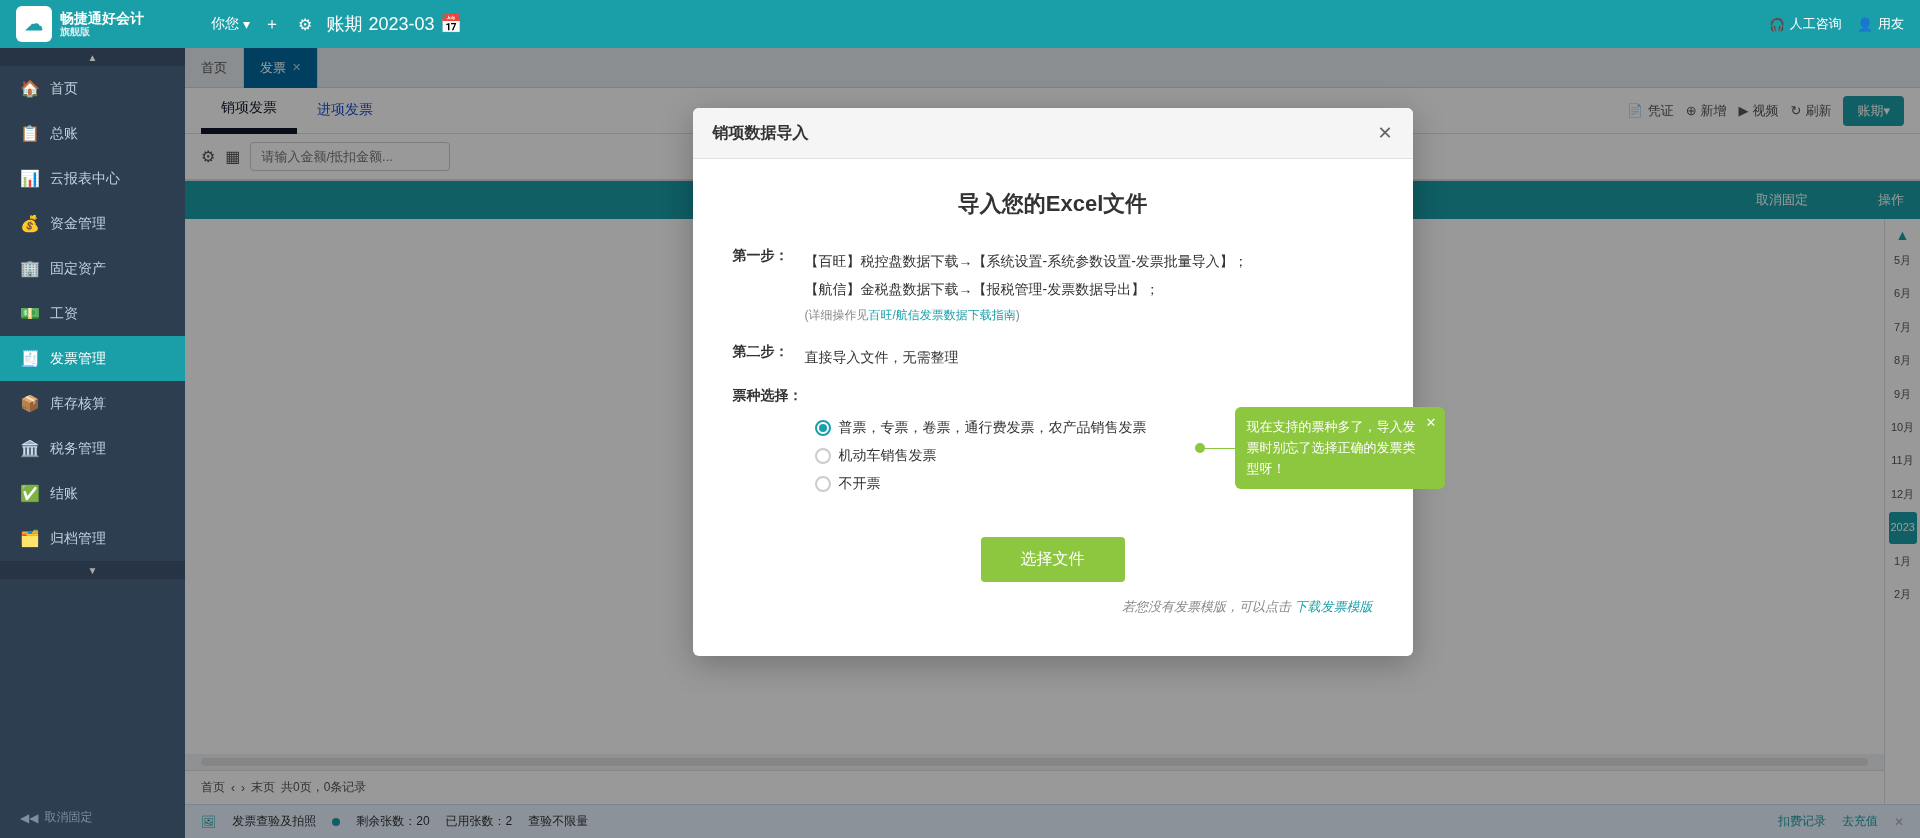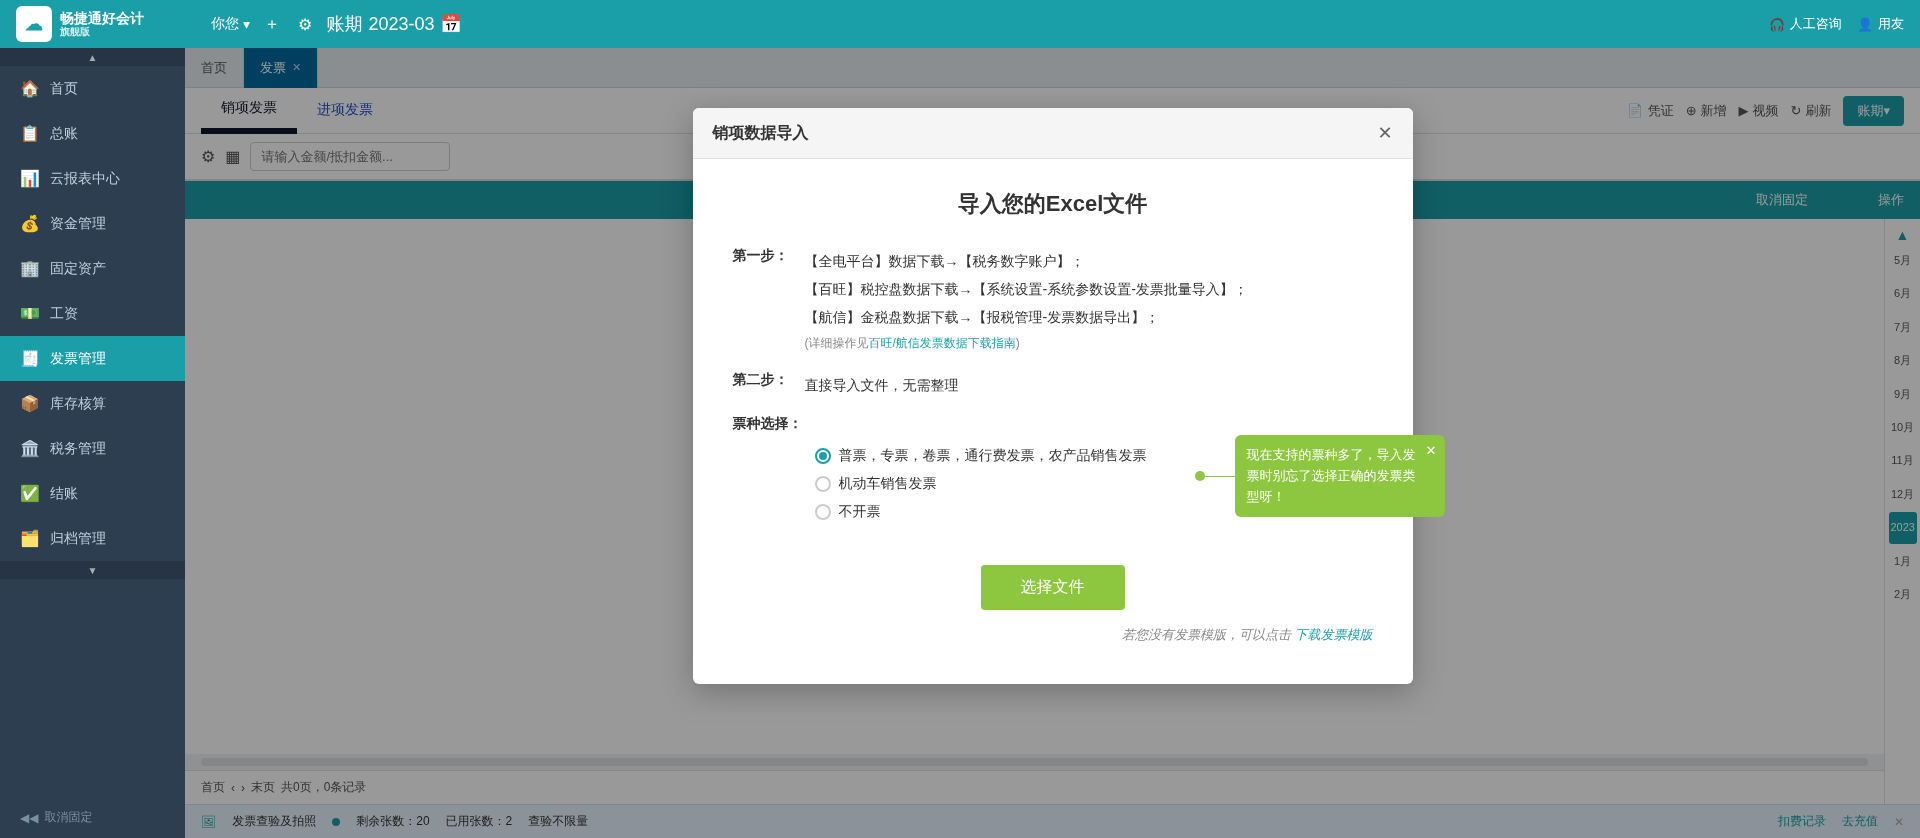--- a/index.html
+++ b/index.html
@@ -593,21 +593,20 @@
           <div class="modal-header">
             <span class="modal-title">销项数据导入</span>
             <span class="modal-close">✕</span>
           </div>
           <div class="modal-body">
             <div class="import-title">导入您的Excel文件</div>
 
             <div class="step-row">
               <span class="step-label">第一步：</span>
               <div class="step-content">
-                <div>【全电平台】数据下载→【税务数字账户】；</div>
                 <div>【百旺】税控盘数据下载→【系统设置-系统参数设置-发票批量导入】；</div>
                 <div>【航信】金税盘数据下载→【报税管理-发票数据导出】；</div>
                 <div style="font-size:12px; color:#888;">
                   <span>(详细操作见</span><span class="step-link">百旺/航信发票数据下载指南</span><span>)</span>
                 </div>
               </div>
             </div>
 
             <div class="step-row">
               <span class="step-label">第二步：</span>

